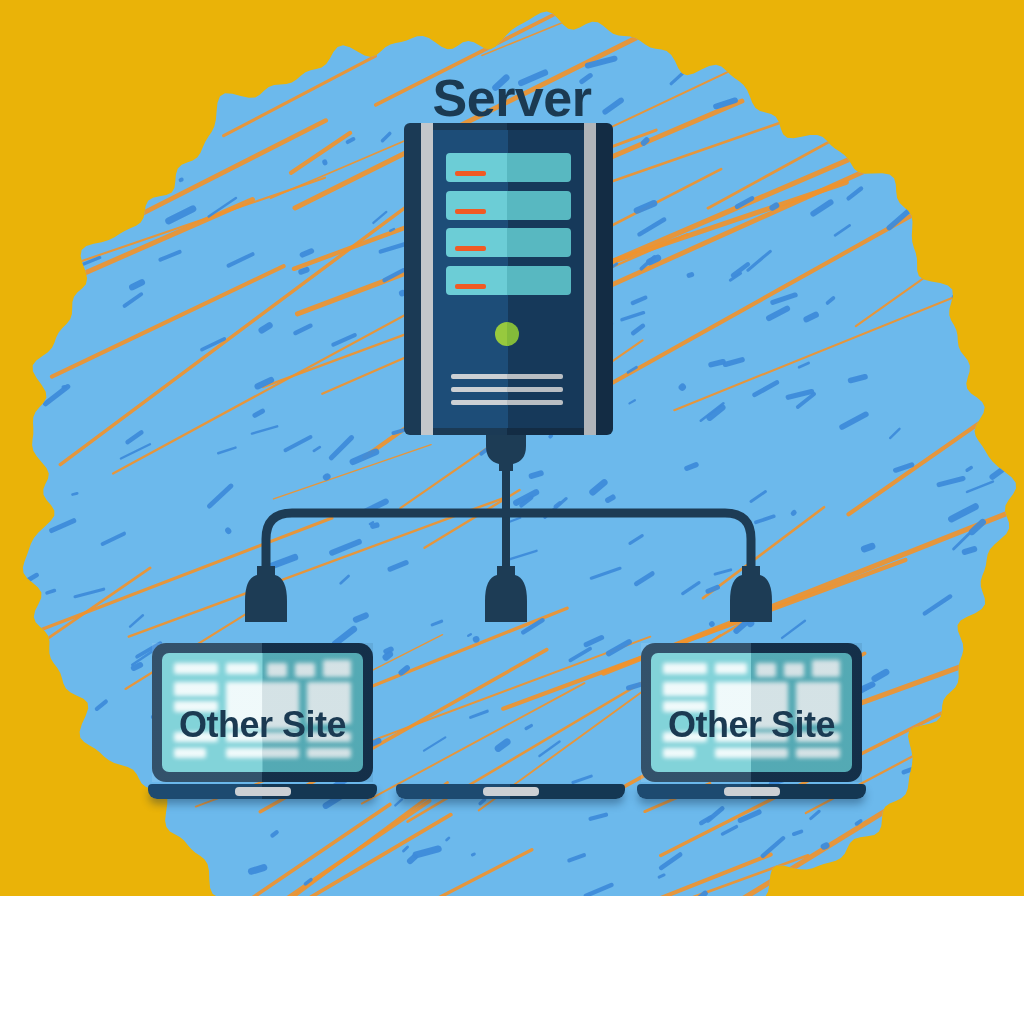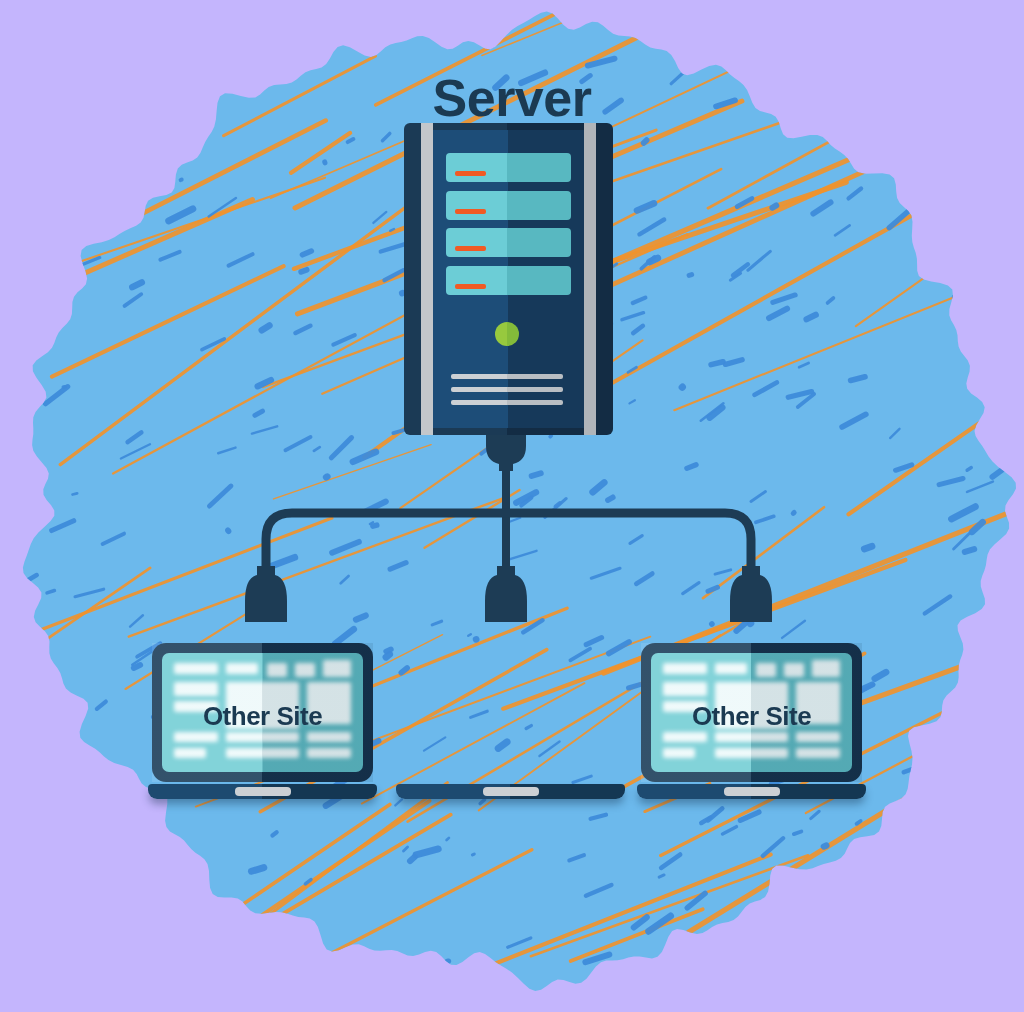--- a/index.html
+++ b/index.html
@@ -1,18 +1,18 @@
 <!DOCTYPE html>
 <html style="--background-blue: #6cb9ec; --speckle-blue: #3e8bda; --stripe-orange: #f0922d; --navy: #1d3c55; --server-panel-blue: #1d4d78; --screen-teal: #6ccdd6; --accent-orange: #f15a24; --led-green: #97c93e; --rail-gray: #c3c7cb; --text-navy: #1b3a52;"><head>
 <meta charset="utf-8">
 <style>
   html,body{margin:0;padding:0;background:#ffffff;}
   .stage{
-    position:relative;width:1024px;height:1012px;overflow:hidden;
-    background:#c4b5fd;font-family:"Liberation Sans",sans-serif;
+    position:relative;width:1024px;height:896px;overflow:hidden;
+    background:#eab308;font-family:"Liberation Sans",sans-serif;
   }
   .stage svg.bg{position:absolute;left:0;top:0;z-index:0;}
 
   
   .title{
     position:absolute;left:0;right:0;top:68px;z-index:3;text-align:center;
     font-size:52px;font-weight:bold;letter-spacing:-0.5px;
     color:var(--text-navy,#1b3a52);
   }
 
@@ -59,23 +59,23 @@
   }
   .laptop .wf{
     position:absolute;background:rgba(255,255,255,0.88);
     border-radius:2px;filter:blur(2px);
   }
   .laptop .screen-shade{
     position:absolute;left:0;top:0;right:0;bottom:0;z-index:2;
     background:linear-gradient(90deg,rgba(255,255,255,0.10) 0 50%,rgba(13,43,66,0.10) 50% 100%);
   }
   .laptop .label{
-    position:absolute;left:-6px;right:-6px;top:4px;height:139px;z-index:3;
+    position:absolute;left:-6px;right:-6px;top:12px;height:139px;z-index:3;
     display:flex;align-items:center;justify-content:center;
-    font-size:26px;font-weight:bold;color:var(--text-navy,#1b3a52);
+    font-size:36px;font-weight:bold;color:var(--text-navy,#1b3a52);
     letter-spacing:-0.5px;white-space:nowrap;
   }
   .laptop .base{
     position:absolute;left:-4px;right:-4px;bottom:0;height:15px;
     border-radius:4px 4px 9px 9px;
     background:linear-gradient(90deg,#1d4a70 0 50%,#143753 50% 100%);
     box-shadow:0 6px 9px -1px rgba(16,42,70,0.40);
   }
   .laptop .notch{
     position:absolute;left:50%;top:3px;width:56px;height:9px;margin-left:-28px;

